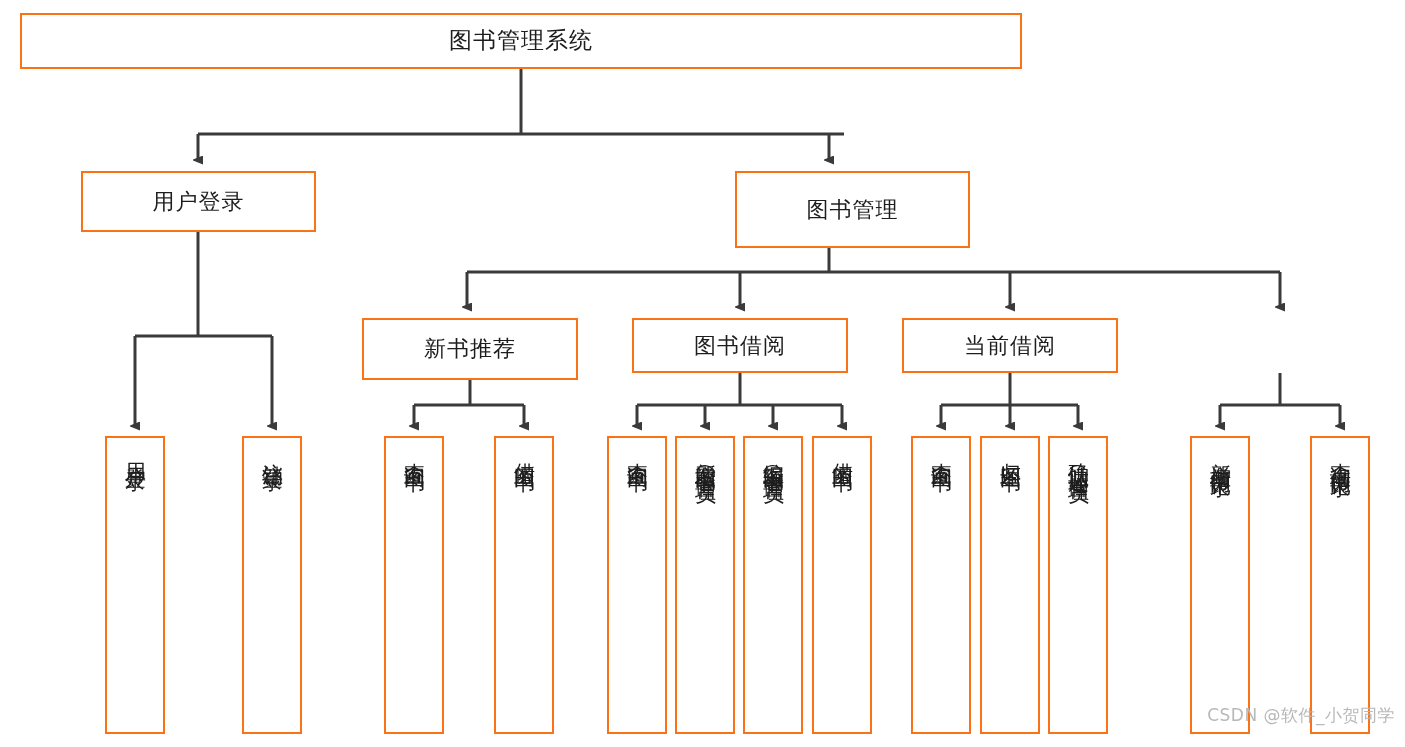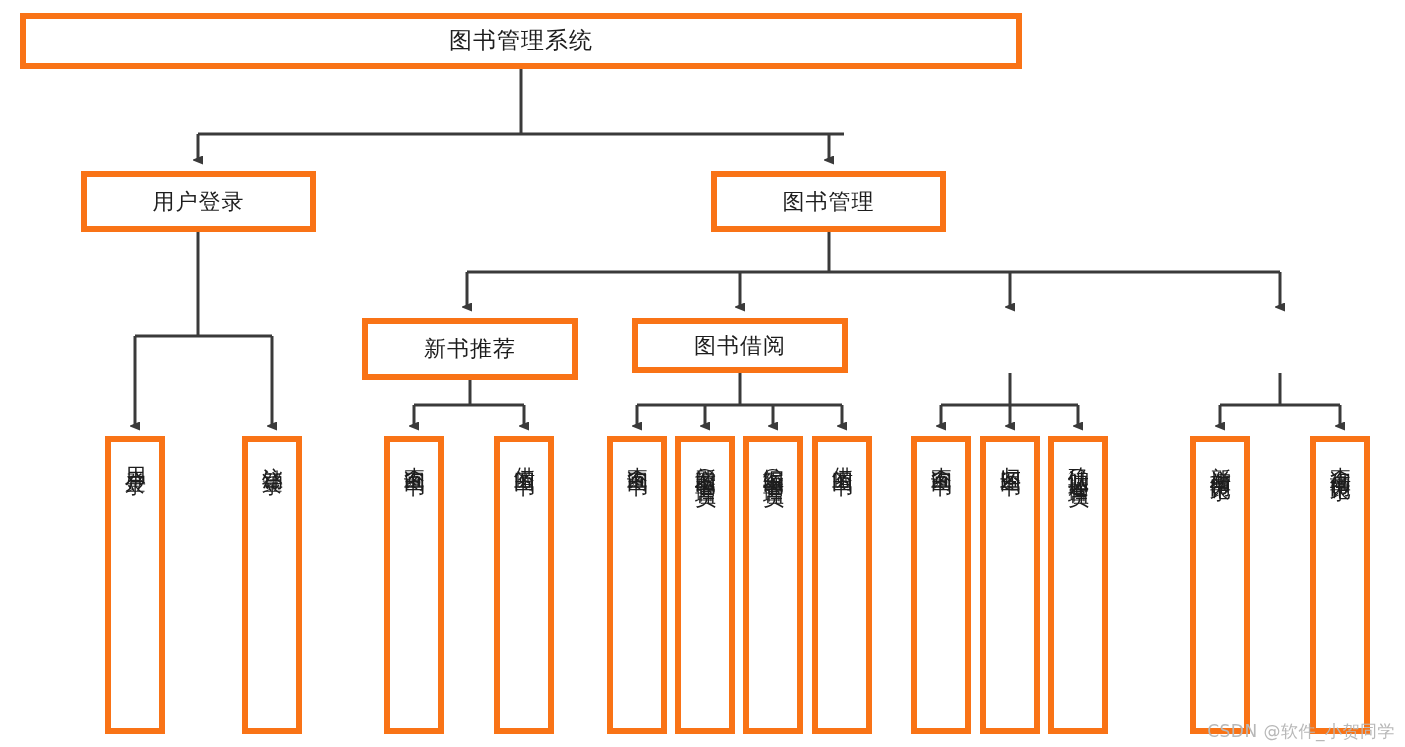--- a/index.html
+++ b/index.html
@@ -22,21 +22,21 @@
     left: 0;
     top: 0;
     width: 1405px;
     height: 747px;
     pointer-events: none;
   }
   .node {
     position: absolute;
     box-sizing: border-box;
     background: #ffffff;
-    border: 6px solid #f97316;
+    border: 2px solid #f97316;
     display: flex;
     align-items: center;
     justify-content: center;
     color: #1d1d1d;
   }
   .node .lbl {
     display: block;
     text-align: center;
     line-height: 1.18;
     color: #1d1d1d;
@@ -60,21 +60,21 @@
     writing-mode: vertical-rl;
     text-orientation: upright;
     font-size: 21px;
     letter-spacing: 3px;
     line-height: 1;
     white-space: nowrap;
   }
   .watermark {
     position: absolute;
     right: 10px;
-    bottom: 4px;
+    bottom: 20px;
     font-size: 17px;
     color: #b8b8b8;
     white-space: nowrap;
     letter-spacing: 0.5px;
   }
 </style>
 </head>
 <body>
 
 <div id="canvas">
@@ -131,30 +131,33 @@
     </g>
   </svg>
 
   <div class="node h root" style="left:20px; top:13px; width:1002px; height:56px;">
     <span class="lbl">图书管理系统</span>
   </div>
 
   <div class="node h" style="left:81px; top:171px; width:235px; height:61px;">
     <span class="lbl">用户登录</span>
   </div>
-  <div class="node h" style="left:711px; top:171px; width:235px; height:61px;">
+  <div class="node h" style="left:735px; top:171px; width:235px; height:77px;">
     <span class="lbl">图书管理</span>
   </div>
 
   <div class="node h" style="left:362px; top:318px; width:216px; height:62px;">
     <span class="lbl">新书推荐</span>
   </div>
   <div class="node h" style="left:632px; top:318px; width:216px; height:55px;align-items:center;">
     <span class="lbl">图书借阅</span>
   </div>
+  <div class="node h" style="left:902px; top:318px; width:216px; height:55px;">
+    <span class="lbl">当前借阅</span>
+  </div>
 
   <div class="node v" style="left:105px; top:436px; width:60px; height:298px;">
     <span class="lbl">用户登录</span>
   </div>
   <div class="node v" style="left:242px; top:436px; width:60px; height:298px;">
     <span class="lbl">注销登录</span>
   </div>
 
   <div class="node v" style="left:384px; top:436px; width:60px; height:298px;">
     <span class="lbl">查询图书</span>

